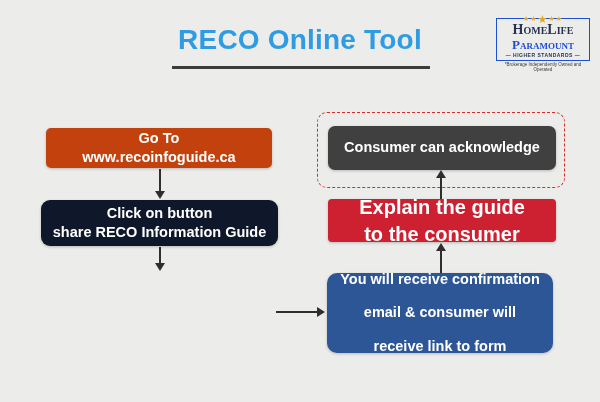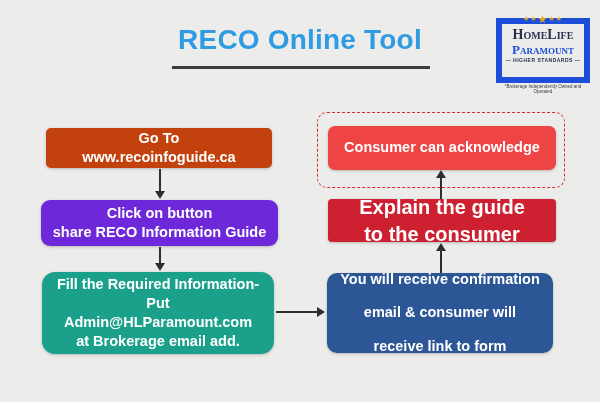--- a/index.html
+++ b/index.html
@@ -13,41 +13,41 @@
   }
   .title-underline{
     position:absolute;top:66px;left:172px;width:258px;height:3px;background:#3C3C3C;
   }
   
   .logo{position:absolute;left:496px;top:10px;width:94px;text-align:center;line-height:1;}
   .logo-stars{height:11px;position:relative;z-index:2;color:#E0A826;letter-spacing:1px;}
   .logo-stars .s-sm{font-size:7px;vertical-align:2px;}
   .logo-stars .s-md{font-size:11px;}
   .logo-box{
-    border:6px solid #1d4ed8;margin-top:-3px;padding:4px 2px 14px 2px;background:transparent;
+    border:1px solid #1d4ed8;margin-top:-3px;padding:4px 2px 2px 2px;background:transparent;
   }
   .logo-name1{font-family:"Liberation Serif", serif;font-variant:small-caps;font-weight:700;
     font-size:14px;color:#28324F;line-height:1.05;}
   .logo-name2{font-family:"Liberation Serif", serif;font-variant:small-caps;font-weight:700;
     font-size:13px;color:#1d4ed8;line-height:1.05;}
   .logo-tagline{font-size:5px;color:#28324F;letter-spacing:.5px;margin-top:2px;font-weight:700;}
   .logo-subtext{font-size:4.5px;color:#3A3A3A;margin-top:2px;}
   
   .step{
     position:absolute;display:flex;flex-direction:column;justify-content:center;align-items:center;
     color:#FFFFFF;font-weight:700;text-align:center;
     box-shadow:0 1px 3px rgba(0,0,0,.22);
   }
   .step span{display:block;line-height:1.32;}
   .step-orange{left:46px;top:128px;width:226px;height:40px;background:#c2410c;border-radius:5px;font-size:14.5px;}
-  .step-purple{left:41px;top:200px;width:237px;height:46px;background:#6d28d9;border-radius:9px;font-size:14.5px;}
+  .step-purple{left:41px;top:200px;width:237px;height:46px;background:#0f172a;border-radius:9px;font-size:14.5px;}
   .step-teal{left:42px;top:272px;width:232px;height:82px;background:#1BA18B;border-radius:13px;font-size:14.5px;}
   .step-blue{left:327px;top:273px;width:226px;height:80px;background:#2D5697;border-radius:10px;font-size:14.5px;gap:14px;}
   .step-red{left:328px;top:199px;width:228px;height:43px;background:#CD2030;border-radius:4px;font-size:20px;}
-  .step-lightblue{left:328px;top:126px;width:228px;height:44px;background:#ef4444;border-radius:7px;font-size:14.5px;}
+  .step-lightblue{left:328px;top:126px;width:228px;height:44px;background:#404040;border-radius:7px;font-size:14.5px;}
   .optional-outline{
     position:absolute;left:317px;top:112px;width:246px;height:74px;
     border:1.5px dashed #DB2B28;border-radius:10px;
   }
   
   .aline{position:absolute;background:#2E2E2E;}
   .v{width:2px;} .h{height:2px;}
   .ahead{position:absolute;width:0;height:0;}
   .down{border-left:5px solid transparent;border-right:5px solid transparent;border-top:8px solid #2E2E2E;}
   .up{border-left:5px solid transparent;border-right:5px solid transparent;border-bottom:8px solid #2E2E2E;}
@@ -74,26 +74,20 @@
   <div class="step step-orange">
     <span>Go To</span>
     <span>www.recoinfoguide.ca</span>
   </div>
 
   <div class="step step-purple">
     <span>Click on button</span>
     <span>share RECO Information Guide</span>
   </div>
 
-  <div class="step step-teal">
-    <span>Fill the Required Information-</span>
-    <span>Put</span>
-    <span>Admin@HLParamount.com</span>
-    <span>at Brokerage email add.</span>
-  </div>
 
   <div class="step step-blue">
     <span>You will receive confirmation</span>
     <span>email &amp; consumer will</span>
     <span>receive link to form</span>
   </div>
 
   <div class="step step-red">
     <span>Explain the guide</span>
     <span>to the consumer</span>

